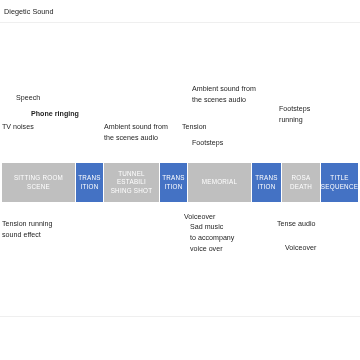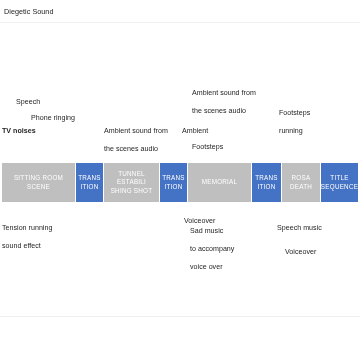--- a/index.html
+++ b/index.html
@@ -39,21 +39,21 @@
     height: 1px;
     background: #efefef;
   }
   #rule-top    { top: 22px; }
   #rule-bottom { top: 316px; }
 
   
   .annot {
     position: absolute;
     font-size: 7.1px;
-    line-height: 18px;
+    line-height: 11px;
     color: #1e1e1e;
     white-space: pre-line;
     letter-spacing: 0.02px;
   }
 
   
   #timeline {
     position: absolute;
     left: 2px;
     top: 163px;
@@ -85,27 +85,27 @@
 </head>
 <body>
 
 <div id="canvas">
 
   <div class="section-label" id="diegetic-label">Diegetic Sound</div>
   <div class="rule" id="rule-top"></div>
 
   <div id="diegetic-layer">
       <div class="annot" style="left: 16px; top: 93px; text-align: right;">Speech</div>
-      <div class="annot" style="left: 31px; top: 109px;">Phone ringing</div>
-      <div class="annot" style="left: 2px; top: 122px; font-weight: bold;">TV noises</div>
+      <div class="annot" style="left: 31px; top: 109px; font-weight: bold;">Phone ringing</div>
+      <div class="annot" style="left: 2px; top: 122px;">TV noises</div>
       <div class="annot" style="left: 104px; top: 122px;">Ambient sound from
 the scenes audio</div>
       <div class="annot" style="left: 192px; top: 84px;">Ambient sound from
 the scenes audio</div>
-      <div class="annot" style="left: 182px; top: 122px;">Ambient</div>
+      <div class="annot" style="left: 182px; top: 122px;">Tension</div>
       <div class="annot" style="left: 192px; top: 138px;">Footsteps</div>
       <div class="annot" style="left: 279px; top: 104px;">Footsteps
 running</div>
     </div>
 
   <div id="timeline">
       <div class="seg scene" style="flex: 0 0 74px; background: rgb(191, 191, 191);"><span class="seg-text" style="color: rgb(255, 255, 255);">SITTING ROOM SCENE</span></div>
       <div class="seg transition" style="flex: 0 0 28px; background: rgb(68, 114, 196);"><span class="seg-text" style="color: rgb(255, 255, 255);">TRANS
 ITION</span></div>
       <div class="seg scene" style="flex: 0 0 56px; background: rgb(191, 191, 191);"><span class="seg-text" style="color: rgb(255, 255, 255);">TUNNEL ESTABILI
@@ -120,19 +120,19 @@
 SEQUENCE</span></div>
     </div>
 
   <div id="nondiegetic-layer">
       <div class="annot" style="left: 2px; top: 219px;">Tension running
 sound effect</div>
       <div class="annot" style="left: 184px; top: 212px;">Voiceover</div>
       <div class="annot" style="left: 190px; top: 222px;">Sad music
 to accompany
  voice over</div>
-      <div class="annot" style="left: 277px; top: 219px;">Speech music</div>
+      <div class="annot" style="left: 277px; top: 219px;">Tense audio</div>
       <div class="annot" style="left: 285px; top: 243px;">Voiceover</div>
     </div>
 
   <div class="rule" id="rule-bottom"></div>
 
 </div>
 
 </body></html>

